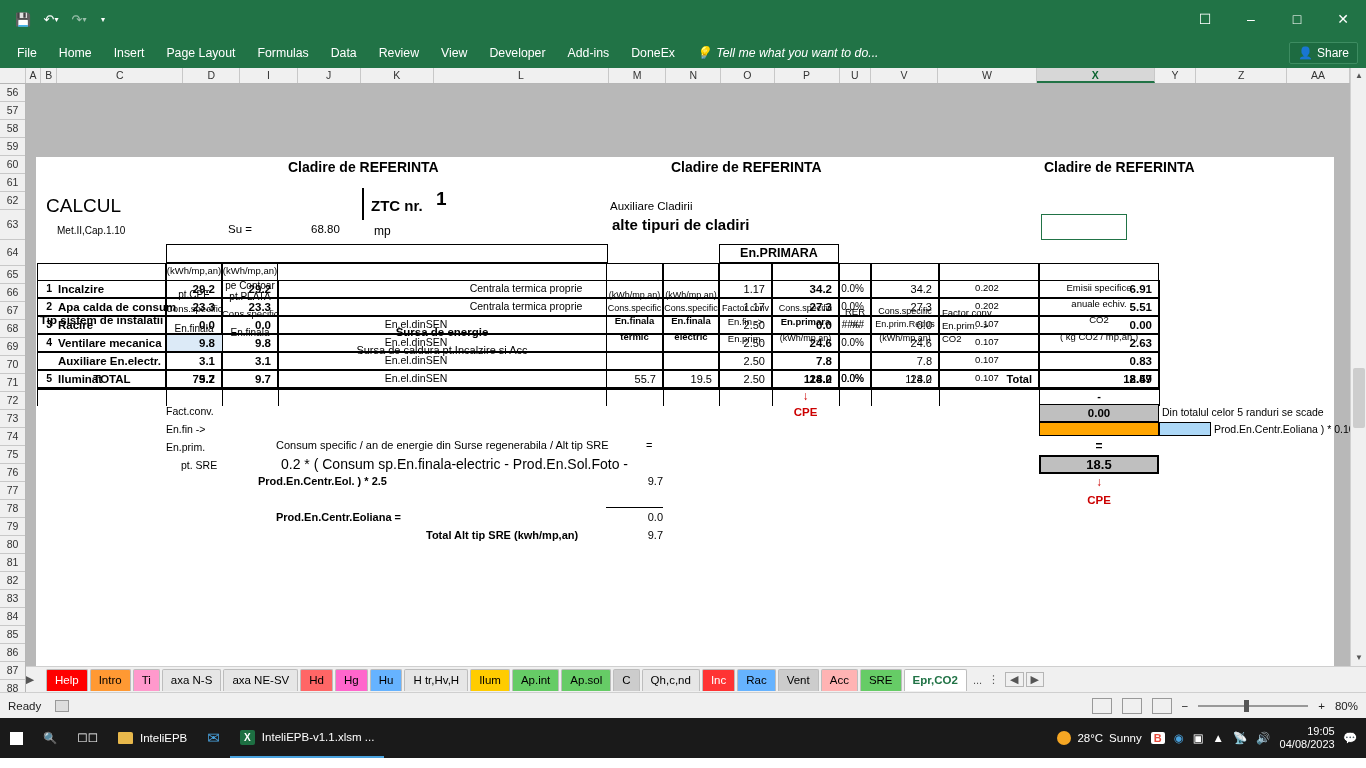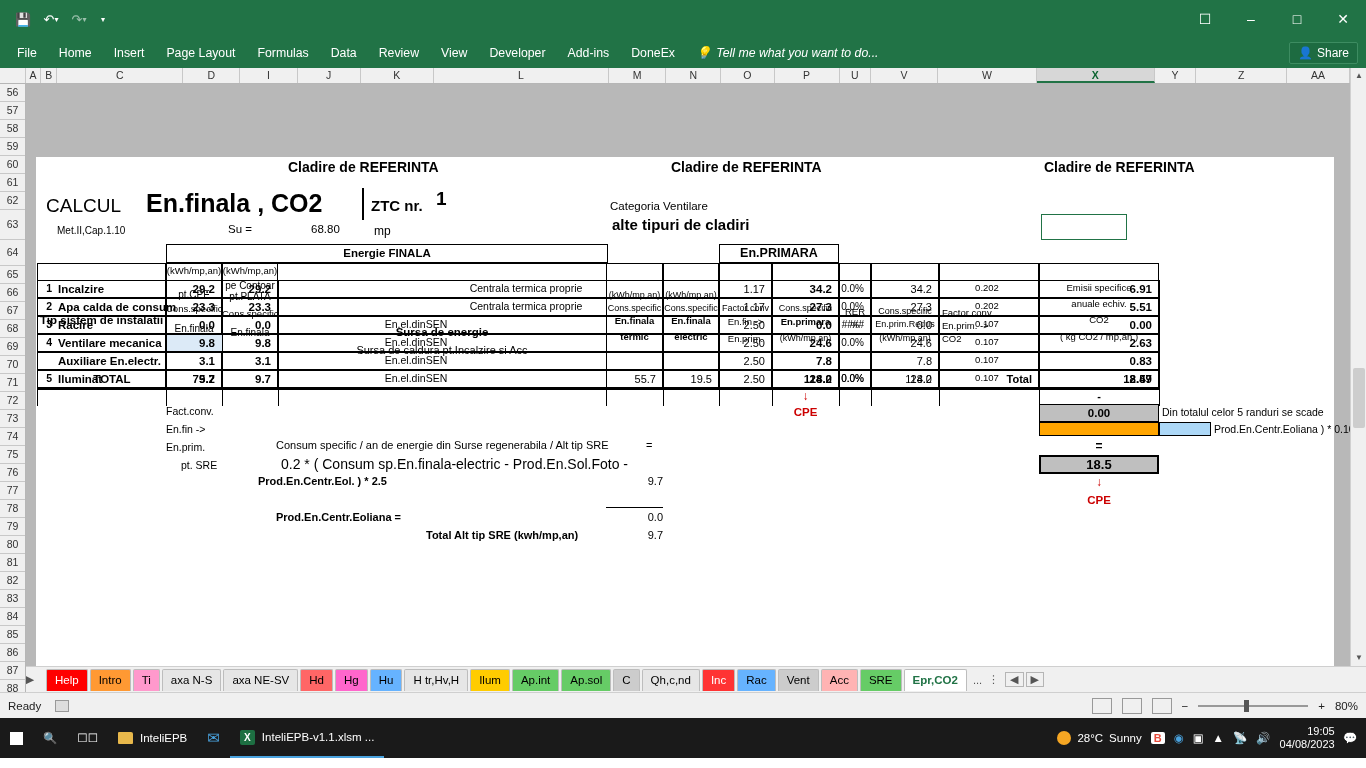--- a/index.html
+++ b/index.html
@@ -223,35 +223,33 @@
       <div style="position:absolute;left:0;top:0;width:10px;height:582px;background:#b8b8b8"></div>
       <div style="position:absolute;left:1308px;top:0;width:42px;height:582px;background:#b8b8b8"></div>
       <div style="position:absolute;left:10px;top:0;width:1298px;height:73px;background:#b8b8b8"></div>
       <div style="position:absolute;left:10px;top:73px;width:1298px;height:509px;background:#ffffff"></div>
 
       <div class="cell b" style="left:262px;top:76px;font-size:14px">Cladire de REFERINTA</div>
       <div class="cell b" style="left:645px;top:76px;font-size:14px">Cladire de REFERINTA</div>
       <div class="cell b" style="left:1018px;top:76px;font-size:14px">Cladire de REFERINTA</div>
 
       <div class="cell" style="left:20px;top:112px;font-size:19px">CALCUL</div>
-      <div class="cell b" style="left:120px;top:106px;font-size:25px">En.finala , CO2</div>
       <div style="position:absolute;left:336px;top:104px;width:2px;height:32px;background:#000"></div>
       <div class="cell b" style="left:345px;top:114px;font-size:15px">ZTC nr.</div>
       <div class="cell b" style="left:410px;top:105px;font-size:19px">1</div>
-      <div class="cell" style="left:584px;top:116px;font-size:11.5px">Categoria Ventilare</div>
+      <div class="cell" style="left:584px;top:116px;font-size:11.5px">Auxiliare Cladirii</div>
 
       <div class="cell" style="left:31px;top:141px;font-size:10px">Met.II,Cap.1.10</div>
       <div class="cell" style="left:202px;top:139px;font-size:11.5px">Su =</div>
       <div class="cell" style="left:285px;top:139px;font-size:11.5px">68.80</div>
       <div class="cell" style="left:348px;top:141px;font-size:12px">mp</div>
       <div class="cell b" style="left:586px;top:133px;font-size:15px">alte tipuri de cladiri</div>
       <div class="bx" style="left:1015px;top:130px;width:86px;height:26px;border:1.5px solid #217346"></div>
 
       <div class="bx" style="left:140px;top:160px;width:442px;height:19px"></div>
-      <div class="cell b ctr" style="left:140px;top:163px;width:442px;font-size:11.5px">Energie FINALA</div>
       <div class="bx" style="left:693px;top:160px;width:120px;height:19px"></div>
       <div class="cell b ctr" style="left:693px;top:163px;width:120px;font-size:12.5px">En.PRIMARA</div>
 
       <div class="bx" style="left:11px;top:179px;width:1122px;height:125px"></div>
       <div class="bx" style="left:11px;top:179px;width:129px;height:125px"></div>
       <div class="bx" style="left:140px;top:179px;width:56px;height:125px"></div>
       <div class="bx" style="left:196px;top:179px;width:56px;height:125px"></div>
       <div class="bx" style="left:580px;top:179px;width:57px;height:125px"></div>
       <div class="bx" style="left:637px;top:179px;width:56px;height:125px"></div>
       <div class="bx" style="left:693px;top:179px;width:53px;height:125px"></div>

